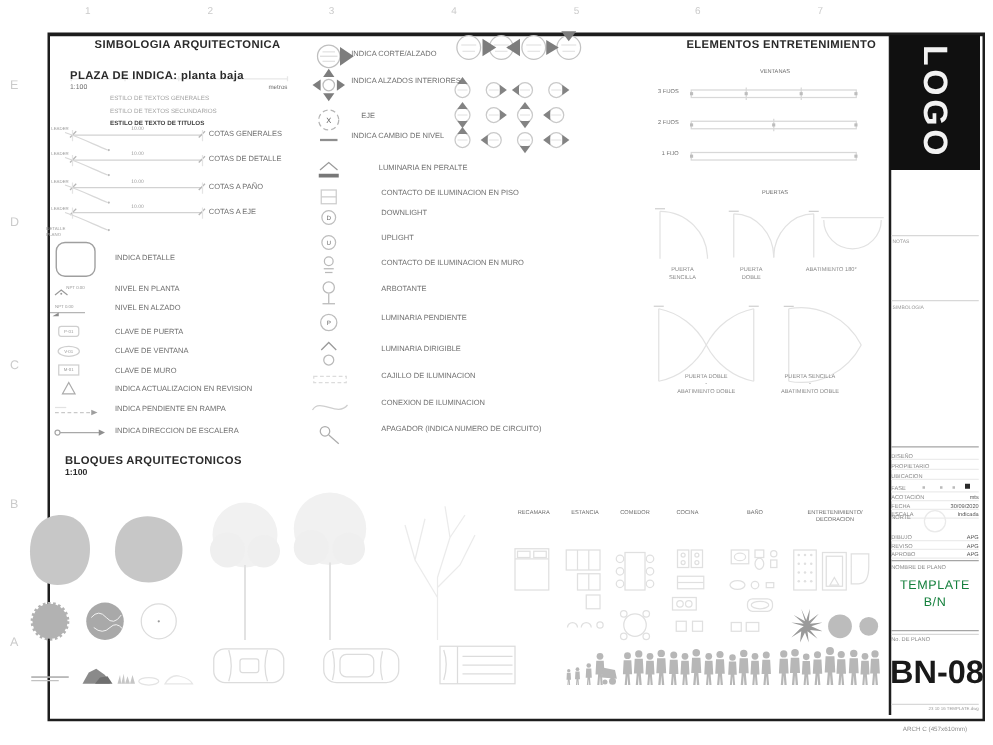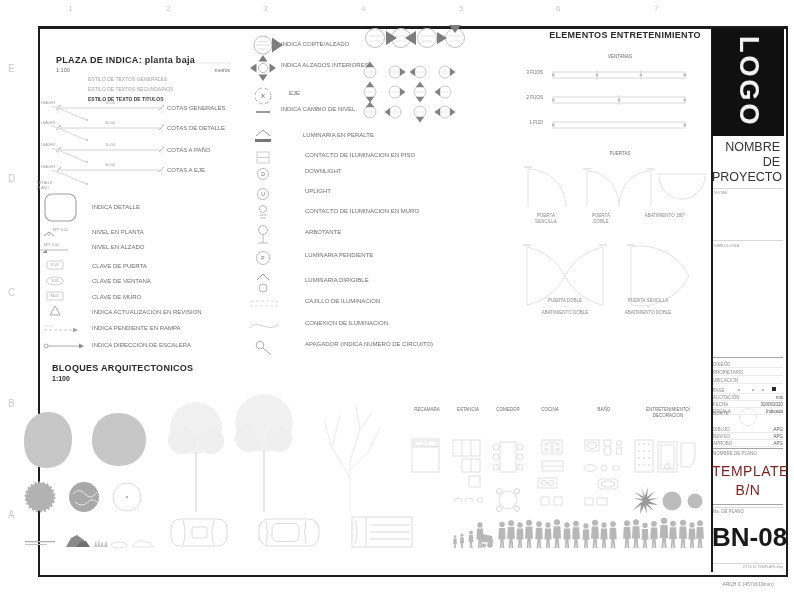--- a/index.html
+++ b/index.html
@@ -491,20 +491,21 @@
       <use href="#person" transform="translate(683,548) scale(1.1)"></use>
       <use href="#person" transform="translate(692,548) scale(1)"></use>
       <use href="#person" transform="translate(700,548) scale(1.08)"></use>
     </g>
 
     <g>
       <circle cx="748" cy="417" r="8.5" fill="none" stroke="#eaeaea"></circle>
     </g>
   </svg>
 
+  <div class="t f9 b ink c ls" style="left:60px;top:30px;width:180px">SIMBOLOGIA ARQUITECTONICA</div>
   <div class="t f9 b ink ls" style="left:56px;top:55px">PLAZA DE INDICA: planta baja</div>
   <div class="t f55 g3" style="left:56px;top:67px">1:100</div>
   <div class="t f5 g3 r" style="left:200px;top:67px;width:30px">metros</div>
 
   <div class="t f5" style="left:88px;top:76px;color:#a3a3a3">ESTILO DE TEXTOS GENERALES</div>
   <div class="t f5" style="left:88px;top:86px;color:#a3a3a3">ESTILO DE TEXTOS SECUNDARIOS</div>
   <div class="t f5 b" style="left:88px;top:96px;color:#3f3f3f">ESTILO DE TEXTO DE TITULOS</div>
 
   <div class="t f4 g2 c" style="left:95px;top:100px;width:30px">10.00</div>
   <div class="t f4 g2 c" style="left:95px;top:120px;width:30px">10.00</div>
@@ -582,21 +583,20 @@
   <div class="t f45 g3 c" style="left:397px;top:407px;width:60px">RECAMARA</div>
   <div class="t f45 g3 c" style="left:438px;top:407px;width:60px">ESTANCIA</div>
   <div class="t f45 g3 c" style="left:478px;top:407px;width:60px">COMEDOR</div>
   <div class="t f45 g3 c" style="left:520px;top:407px;width:60px">COCINA</div>
   <div class="t f45 g3 c" style="left:574px;top:407px;width:60px">BAÑO</div>
   <div class="t f45 g3 c wrap" style="left:634px;top:407px;width:68px">ENTRETENIMIENTO/ DECORACION</div>
 
   <div id="logo-box">
     <span class="v">LOGO</span>
   </div>
-  <div id="project-name">NOMBRE DE PROYECTO</div>
   <div class="rule thin" style="top:188px"></div>
   <div class="t f4 g2" style="left:714px;top:190px">NOTAS</div>
   <div class="rule thin" style="top:240px"></div>
   <div class="t f4 g2" style="left:714px;top:243px">SIMBOLOGIA</div>
 
   <div class="rule" style="top:357px"></div>
   <div class="srow" style="top:360px">
       <span>DISEÑO</span>
       <span class="sv"></span>
     </div>
@@ -639,21 +639,21 @@
       <span>REVISO</span>
       <span class="sv">APG</span>
     </div>
   <div class="srow" style="top:439px">
       <span>APROBO</span>
       <span class="sv">APG</span>
     </div>
 
   <div class="rule" style="top:448px"></div>
   <div class="t f45 g4" style="left:713px;top:451px">NOMBRE DE PLANO</div>
-  <div class="t c wrap" style="left:712px;top:462px;width:72px;font-size:14px;color:#7f1d1d;letter-spacing:.5px">TEMPLATE B/N</div>
+  <div class="t c wrap" style="left:712px;top:462px;width:72px;font-size:10px;color:#15803d;letter-spacing:.5px">TEMPLATE B/N</div>
 
   <div class="rule" style="top:504px"></div>
   <div class="rule thin" style="top:506.5px"></div>
   <div class="t f45 g4" style="left:713px;top:509px">No. DE PLANO</div>
   <div class="t b c" style="left:712px;top:521px;width:72px;font-size:26px;color:#191919">BN-08</div>
   <div class="rule thin" style="top:563px"></div>
   <div class="t f35 g2 r" style="left:713px;top:565px;width:70px">23 10 16 TEMPLATE.dwg</div>
   <div class="t f5 c" style="left:708px;top:581px;width:80px;color:#8c8c8c">ARCH C (457x610mm)</div>
 
 </div>

